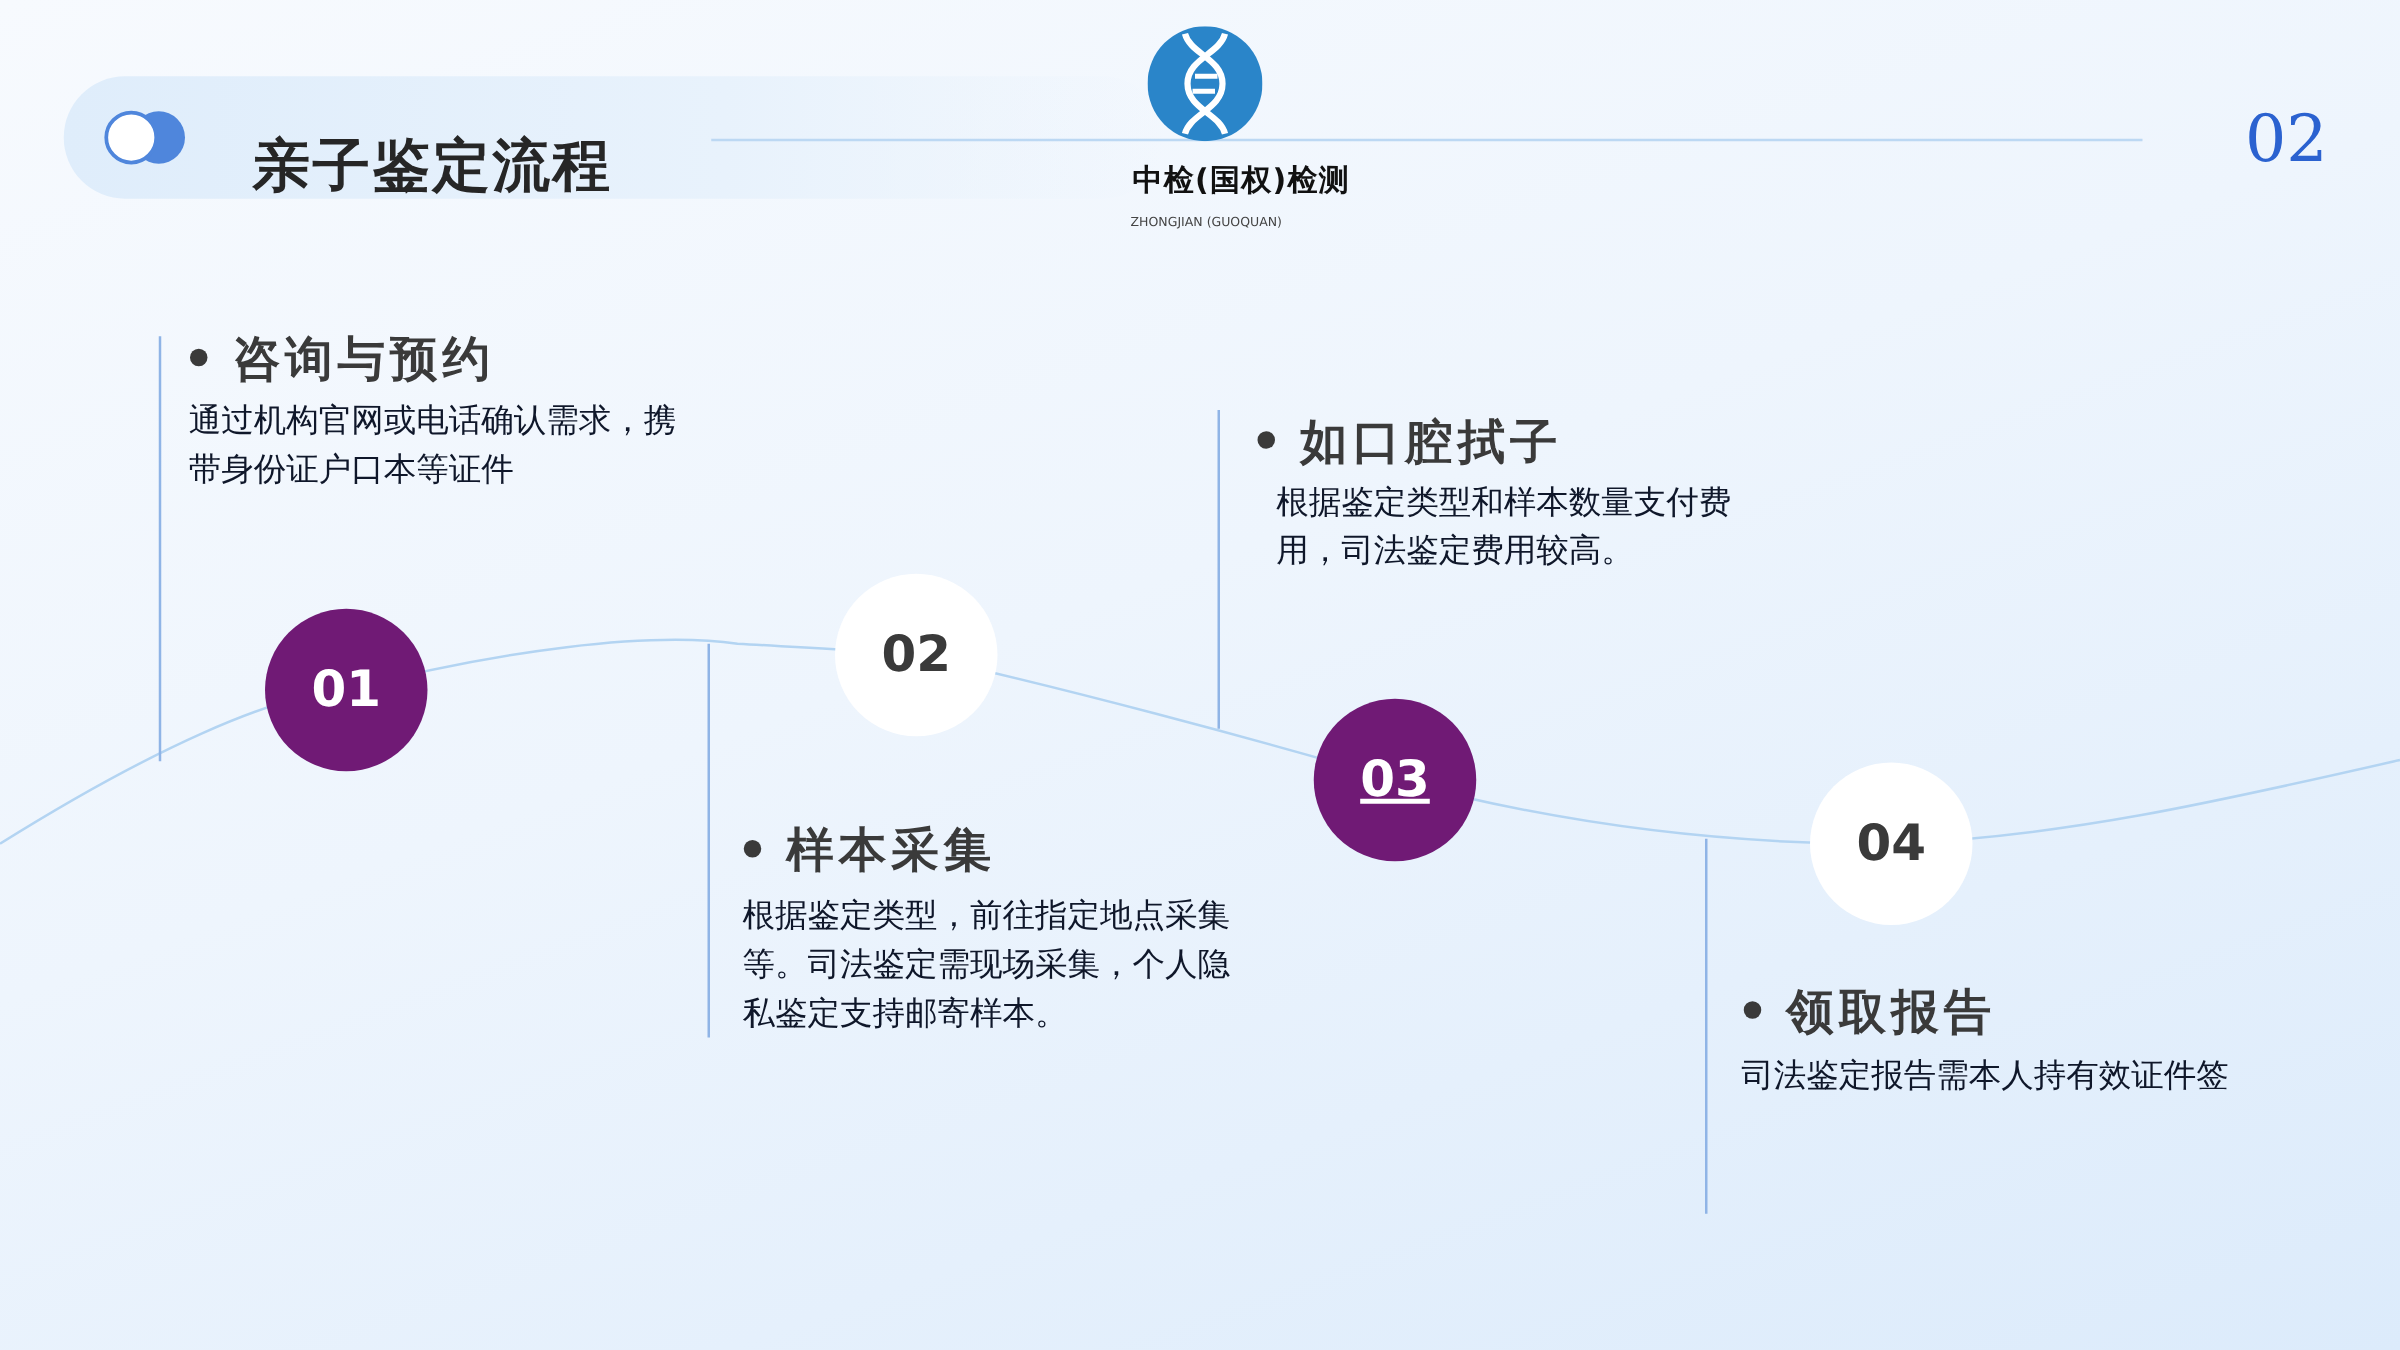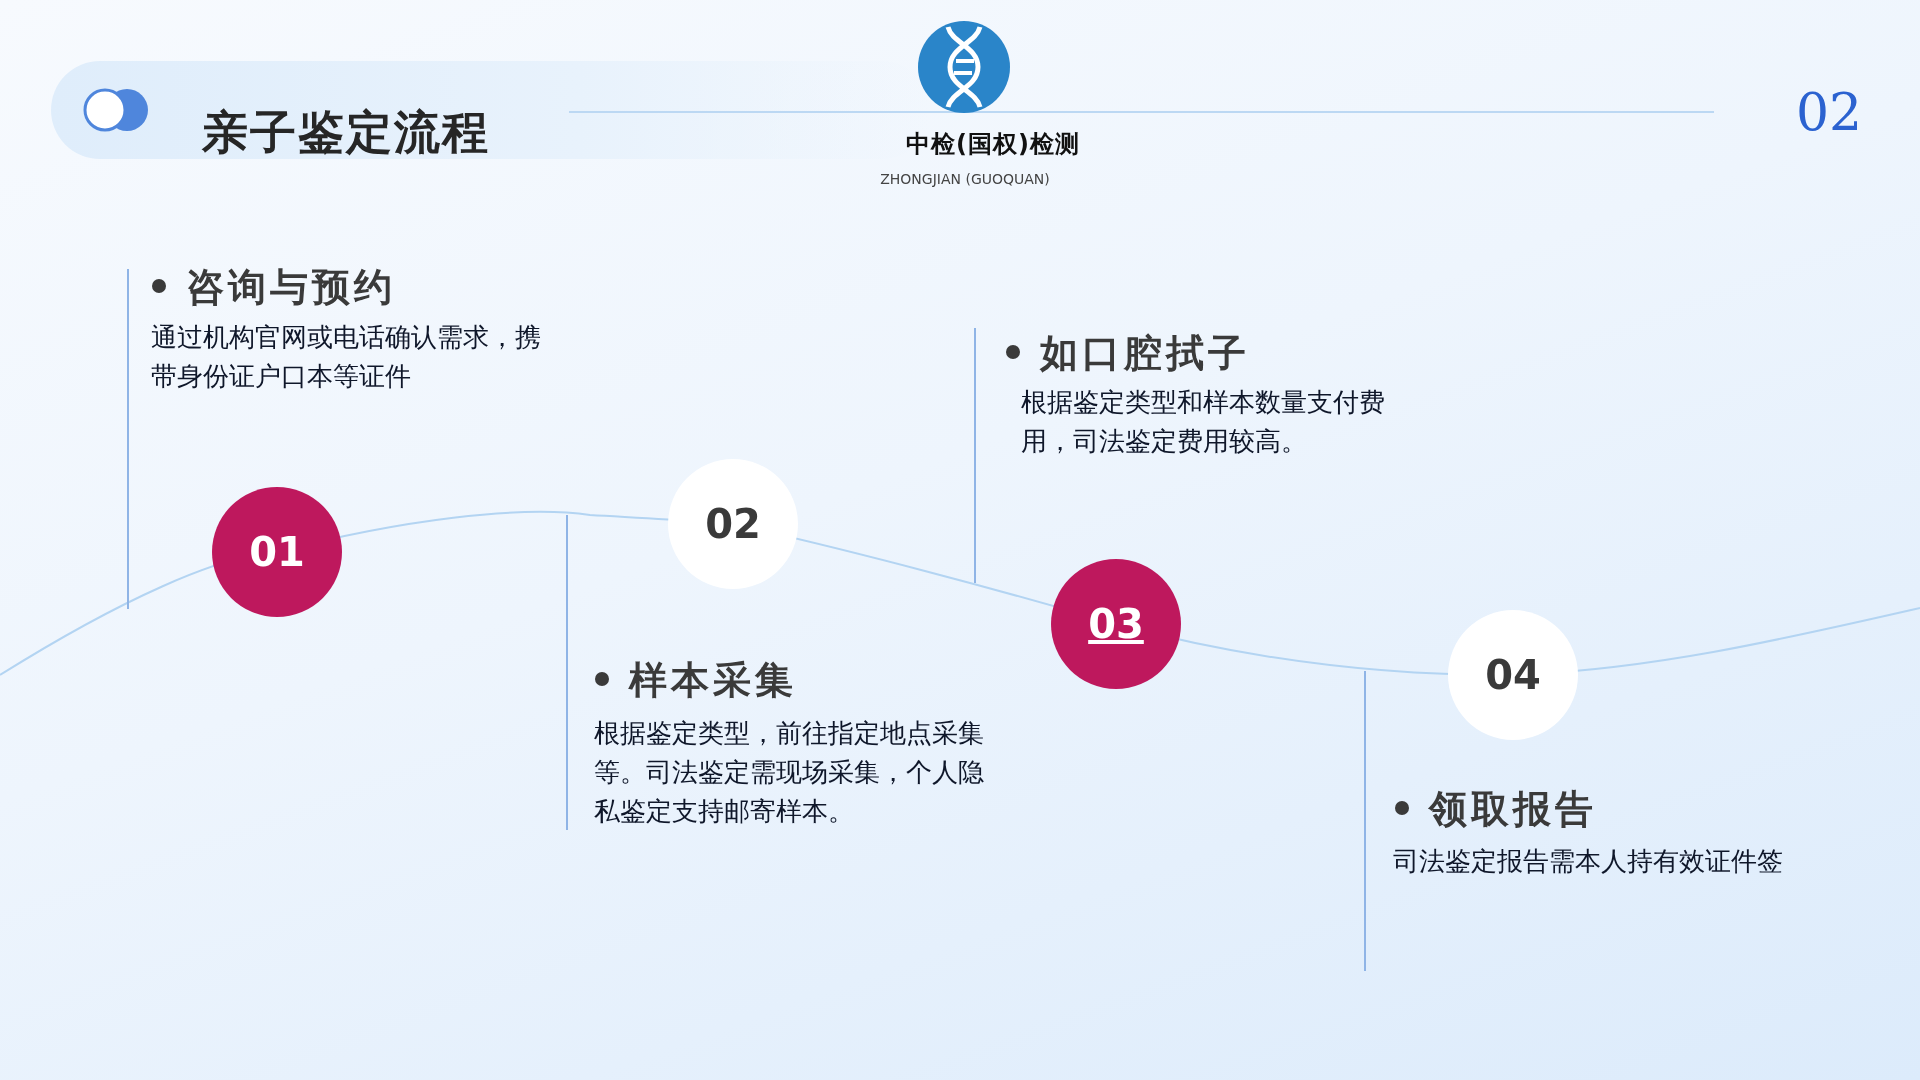--- a/index.html
+++ b/index.html
@@ -28,30 +28,30 @@
     position:absolute; left:1796px; top:80px; font-size:52px; line-height:64px;
     font-family:"DejaVu Serif", "Liberation Serif", serif; color:#2b62d0;
   }
   .logo { position:absolute; left:918px; top:21px; width:92px; height:92px; }
   .logo-name {
     position:absolute; left:850px; top:128px; width:230px; text-align:right;
     font-size:24px; font-weight:bold; color:#111; letter-spacing:1px; line-height:32px;
   }
   .logo-sub {
     position:absolute; left:850px; top:172px; width:230px; text-align:center;
-    font-size:14px; color:#444; line-height:14px;
+    font-size:10px; color:#444; line-height:14px;
   }
   .curve { position:absolute; left:0; top:0; width:1920px; height:1080px; }
   .vline { position:absolute; width:2px; background:#8fb4e6; }
   .step-circle {
     position:absolute; width:130px; height:130px; border-radius:50%;
     display:flex; align-items:center; justify-content:center;
     font-size:40px; font-weight:bold;
   }
-  .step-circle.filled { background:#be185d; color:#ffffff; }
+  .step-circle.filled { background:#701a75; color:#ffffff; }
   .step-circle.outline { background:#ffffff; color:#3a3a3a; }
   .step-heading {
     position:absolute; font-size:38px; font-weight:bold; color:#3a3a3a;
     letter-spacing:4px; line-height:50px; white-space:nowrap;
   }
   .bullet {
     display:inline-block; width:14px; height:14px; border-radius:50%;
     background:#3a3a3a; margin-right:20px; vertical-align:middle; position:relative; top:-4px;
   }
   .step-desc {

